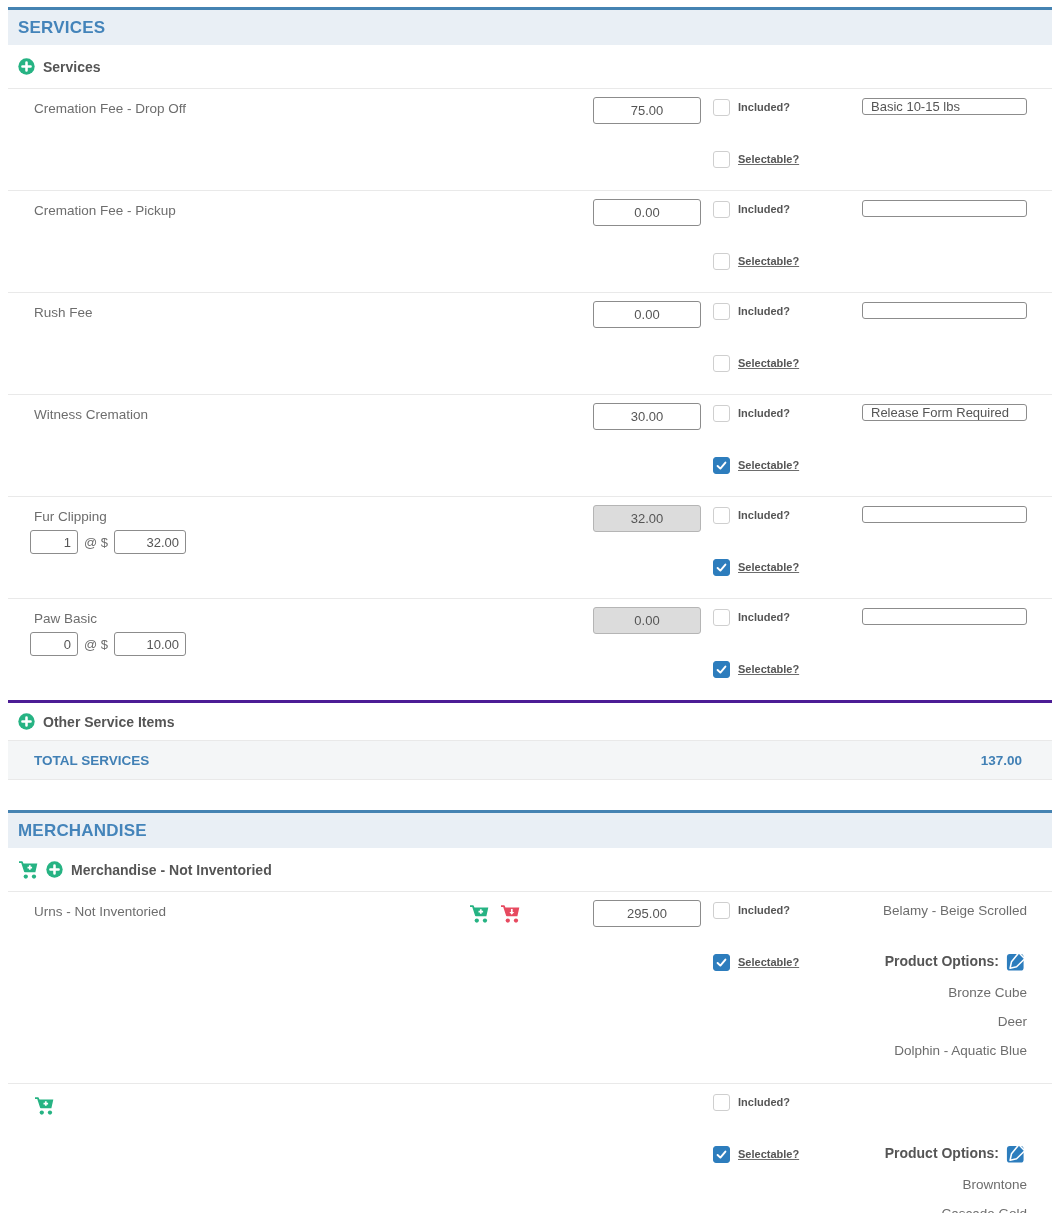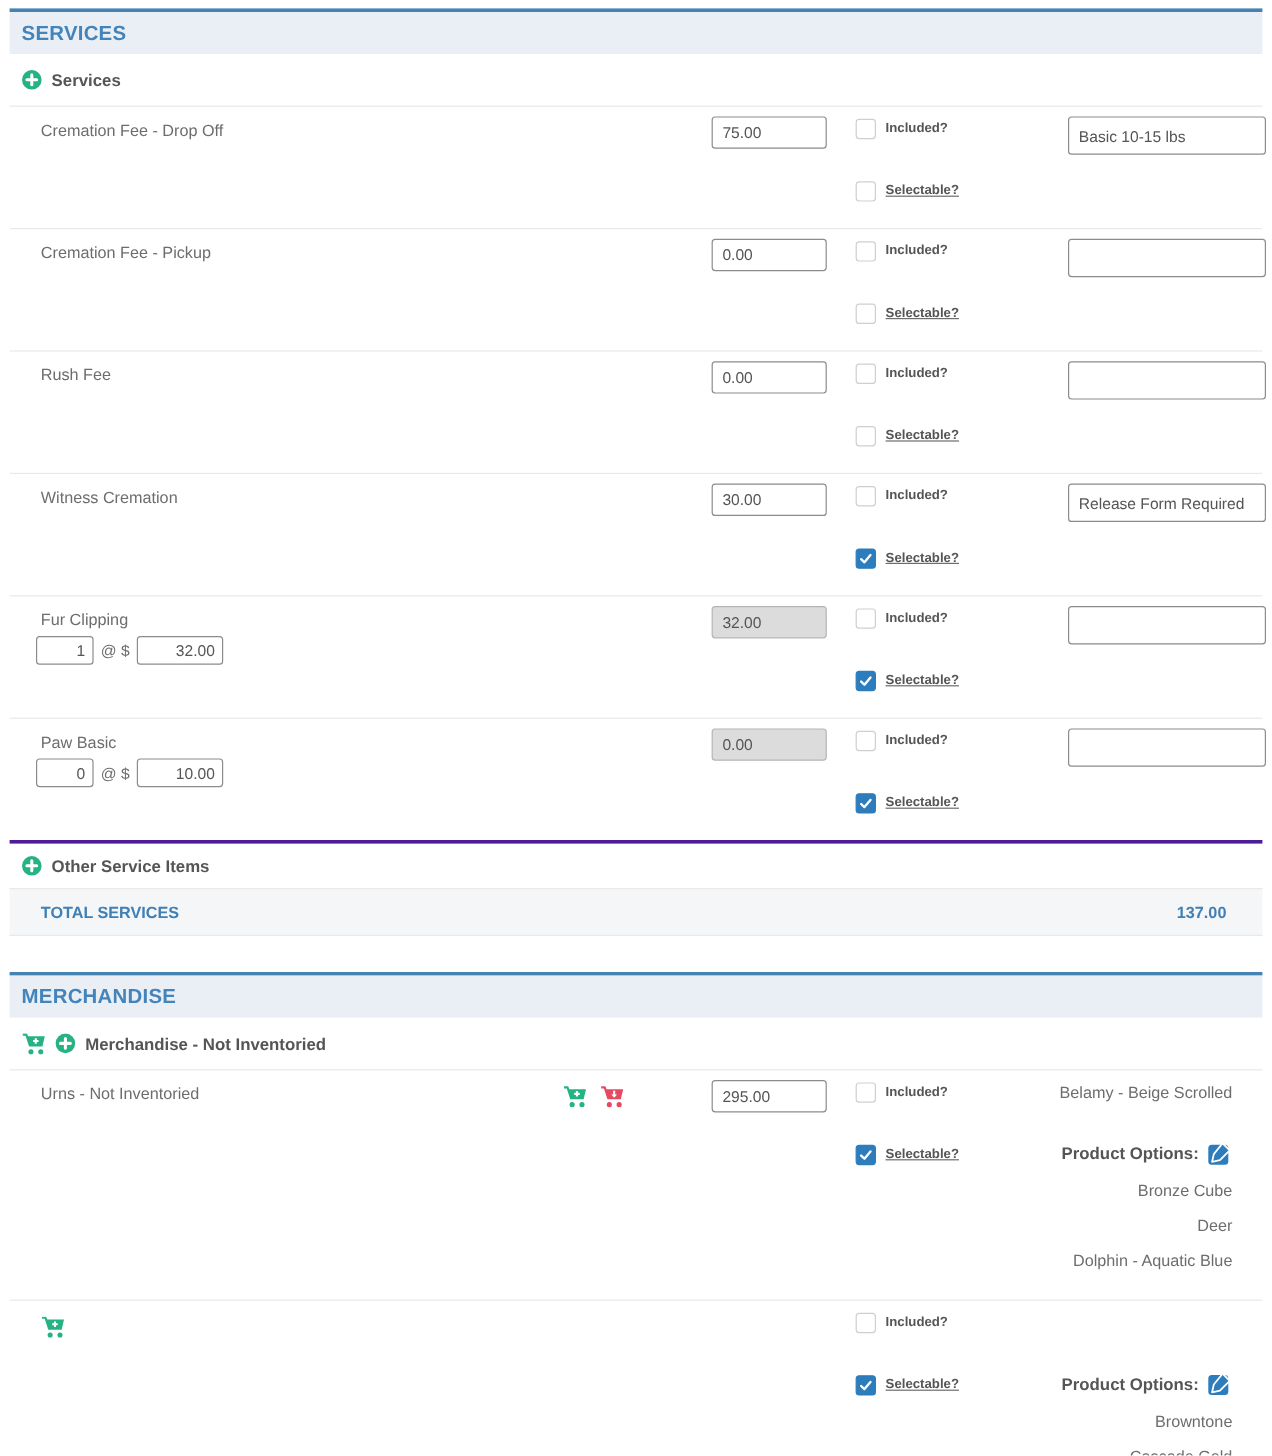--- a/index.html
+++ b/index.html
@@ -45,23 +45,23 @@
 
   .c-price { width:92px; flex-shrink:0; }
   .c-check { width:164px; flex-shrink:0; margin-left:13px; padding-left:15px; }
   .c-note  { width:190px; flex-shrink:0; padding-right:25px; }
 
   .tb {
     border:1px solid #8c8c8c; border-radius:3px; background:#fff;
     font-family:inherit; font-size:13px; color:#555;
     height:27px; padding:0 8px; outline:none;
   }
-  .tb.price { width:96px; text-align:left; }
+  .tb.price { width:108px; text-align:center; }
   .tb.price.disabled { background:#dcdcdc; border-color:#b5b5b5; }
-  .tb.note  { width:165px; height:32px;margin-left:28px; }
+  .tb.note  { width:165px; height:17px; }
   .tb.qty   { width:48px; height:24px; text-align:right; padding:0 6px; }
   .tb.unit  { width:72px; height:24px; text-align:right; padding:0 6px; }
   .qty-sep  { font-size:13px; color:#6d6d6d; }
 
   .cb-line { display:flex; align-items:center; height:20px; }
   .cb-line + .cb-line { margin-top:32px;text-decoration:underline; }
   .checkbox {
     width:17px; height:17px; border:1px solid #cfcfcf; border-radius:3px;
     background:#fff; margin-right:8px; display:inline-flex;
     align-items:center; justify-content:center; cursor:pointer; flex-shrink:0;

